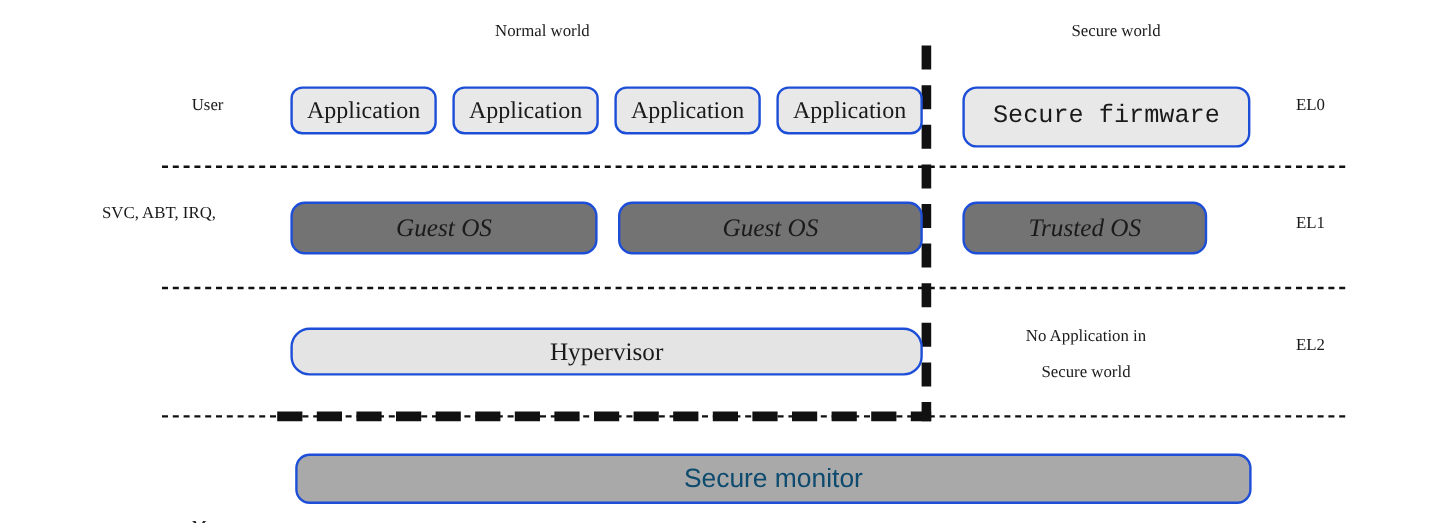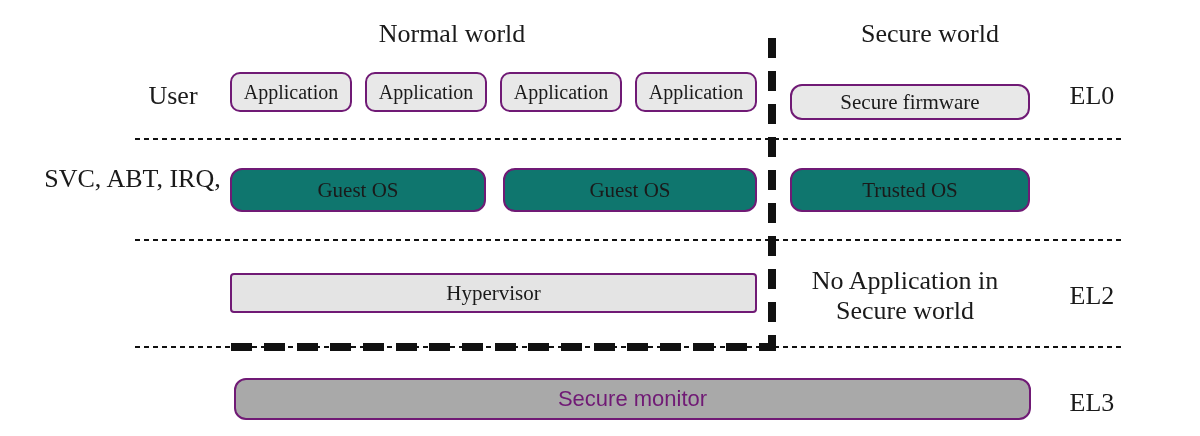--- a/index.html
+++ b/index.html
@@ -7,39 +7,40 @@
     position:relative;
     width:1200px;height:436px;
     background:#ffffff;
     font-family:"Liberation Serif", serif;
     color:#1a1a1a;
     overflow:hidden;
   }
   .lines-svg{position:absolute;left:0;top:0;width:1200px;height:436px;}
   .lbl{
     position:absolute;
-    font-size:26px;
+    font-size:14px;
     text-align:center;
     white-space:nowrap;
     color:#1a1a1a;
   }
   .box{
     position:absolute;
     box-sizing:border-box;
-    border:2px solid #701a75;
+    border:2px solid #1d4ed8;
     display:flex;align-items:center;justify-content:center;
     font-size:20px;
     white-space:nowrap;
+    margin-left:12px;
   }
   .box-light{background:#e8e8e8;border-radius:10px;}
-  .box-big-light{background:#e4e4e4;border-radius:4px;font-size:21px;}
-  .box-medium{background:#0f766e;border-radius:12px;font-size:21px;}
+  .box-big-light{background:#e4e4e4;border-radius:16px;font-size:21px;}
+  .box-medium{background:#737373;border-radius:12px;font-size:21px;font-style:italic;}
   .box-dark{
     background:#a9a9a9;border-radius:12px;
-    color:#701a75;
+    color:#0c4a6e;
     font-family:"Liberation Sans", sans-serif;
     font-size:22px;
   }
   .two-line{line-height:29px;white-space:nowrap;}
   .app{top:72px;height:40px;width:122px;}
 </style>
 </head>
 <body>
 
 <div id="stage">
@@ -60,32 +61,32 @@
   <div class="lbl" style="left:352px;top:19px;width:200px;">Normal world</div>
   <div class="lbl" style="left:830px;top:19px;width:200px;">Secure world</div>
 
   <div class="lbl" style="left:123px;top:81px;width:100px;">User</div>
   <div class="lbl two-line" style="left:25px;top:164px;width:215px;font-family:Liberation Serif, serif;">
     <span>SVC, ABT, IRQ,</span><br>
   </div>
   <div class="lbl" style="left:123px;top:388px;width:100px;margin-top:44px;">Mon</div>
 
   <div class="lbl" style="left:1042px;top:81px;width:100px;">EL0</div>
+  <div class="lbl" style="left:1042px;top:179px;width:100px;">EL1</div>
   <div class="lbl" style="left:1042px;top:281px;width:100px;">EL2</div>
-  <div class="lbl" style="left:1042px;top:388px;width:100px;">EL3</div>
 
   <div class="box box-light app" style="left:230px;">Application</div>
   <div class="box box-light app" style="left:365px;">Application</div>
   <div class="box box-light app" style="left:500px;">Application</div>
   <div class="box box-light app" style="left:635px;">Application</div>
-  <div class="box box-light" style="left:790px;top:84px;width:240px;height:36px;border-radius:12px;font-size:21px;">Secure firmware</div>
+  <div class="box box-light" style="left:790px;top:72px;width:240px;height:51px;border-radius:12px;font-size:21px;font-family:Liberation Mono, monospace;">Secure firmware</div>
 
   <div class="box box-medium" style="left:230px;top:168px;width:256px;height:44px;">Guest OS</div>
   <div class="box box-medium" style="left:503px;top:168px;width:254px;height:44px;">Guest OS</div>
-  <div class="box box-medium" style="left:790px;top:168px;width:240px;height:44px;">Trusted OS</div>
+  <div class="box box-medium" style="left:790px;top:168px;width:204px;height:44px;">Trusted OS</div>
 
   <div class="box box-big-light" style="left:230px;top:273px;width:527px;height:40px;">Hypervisor</div>
   <div class="lbl two-line" style="left:795px;top:266px;width:220px;line-height:30px;">
     <span>No Application in</span><br>
     <span>Secure world</span>
   </div>
 
   <div class="box box-dark" style="left:234px;top:378px;width:797px;height:42px;">Secure monitor</div>
 
 </div>

